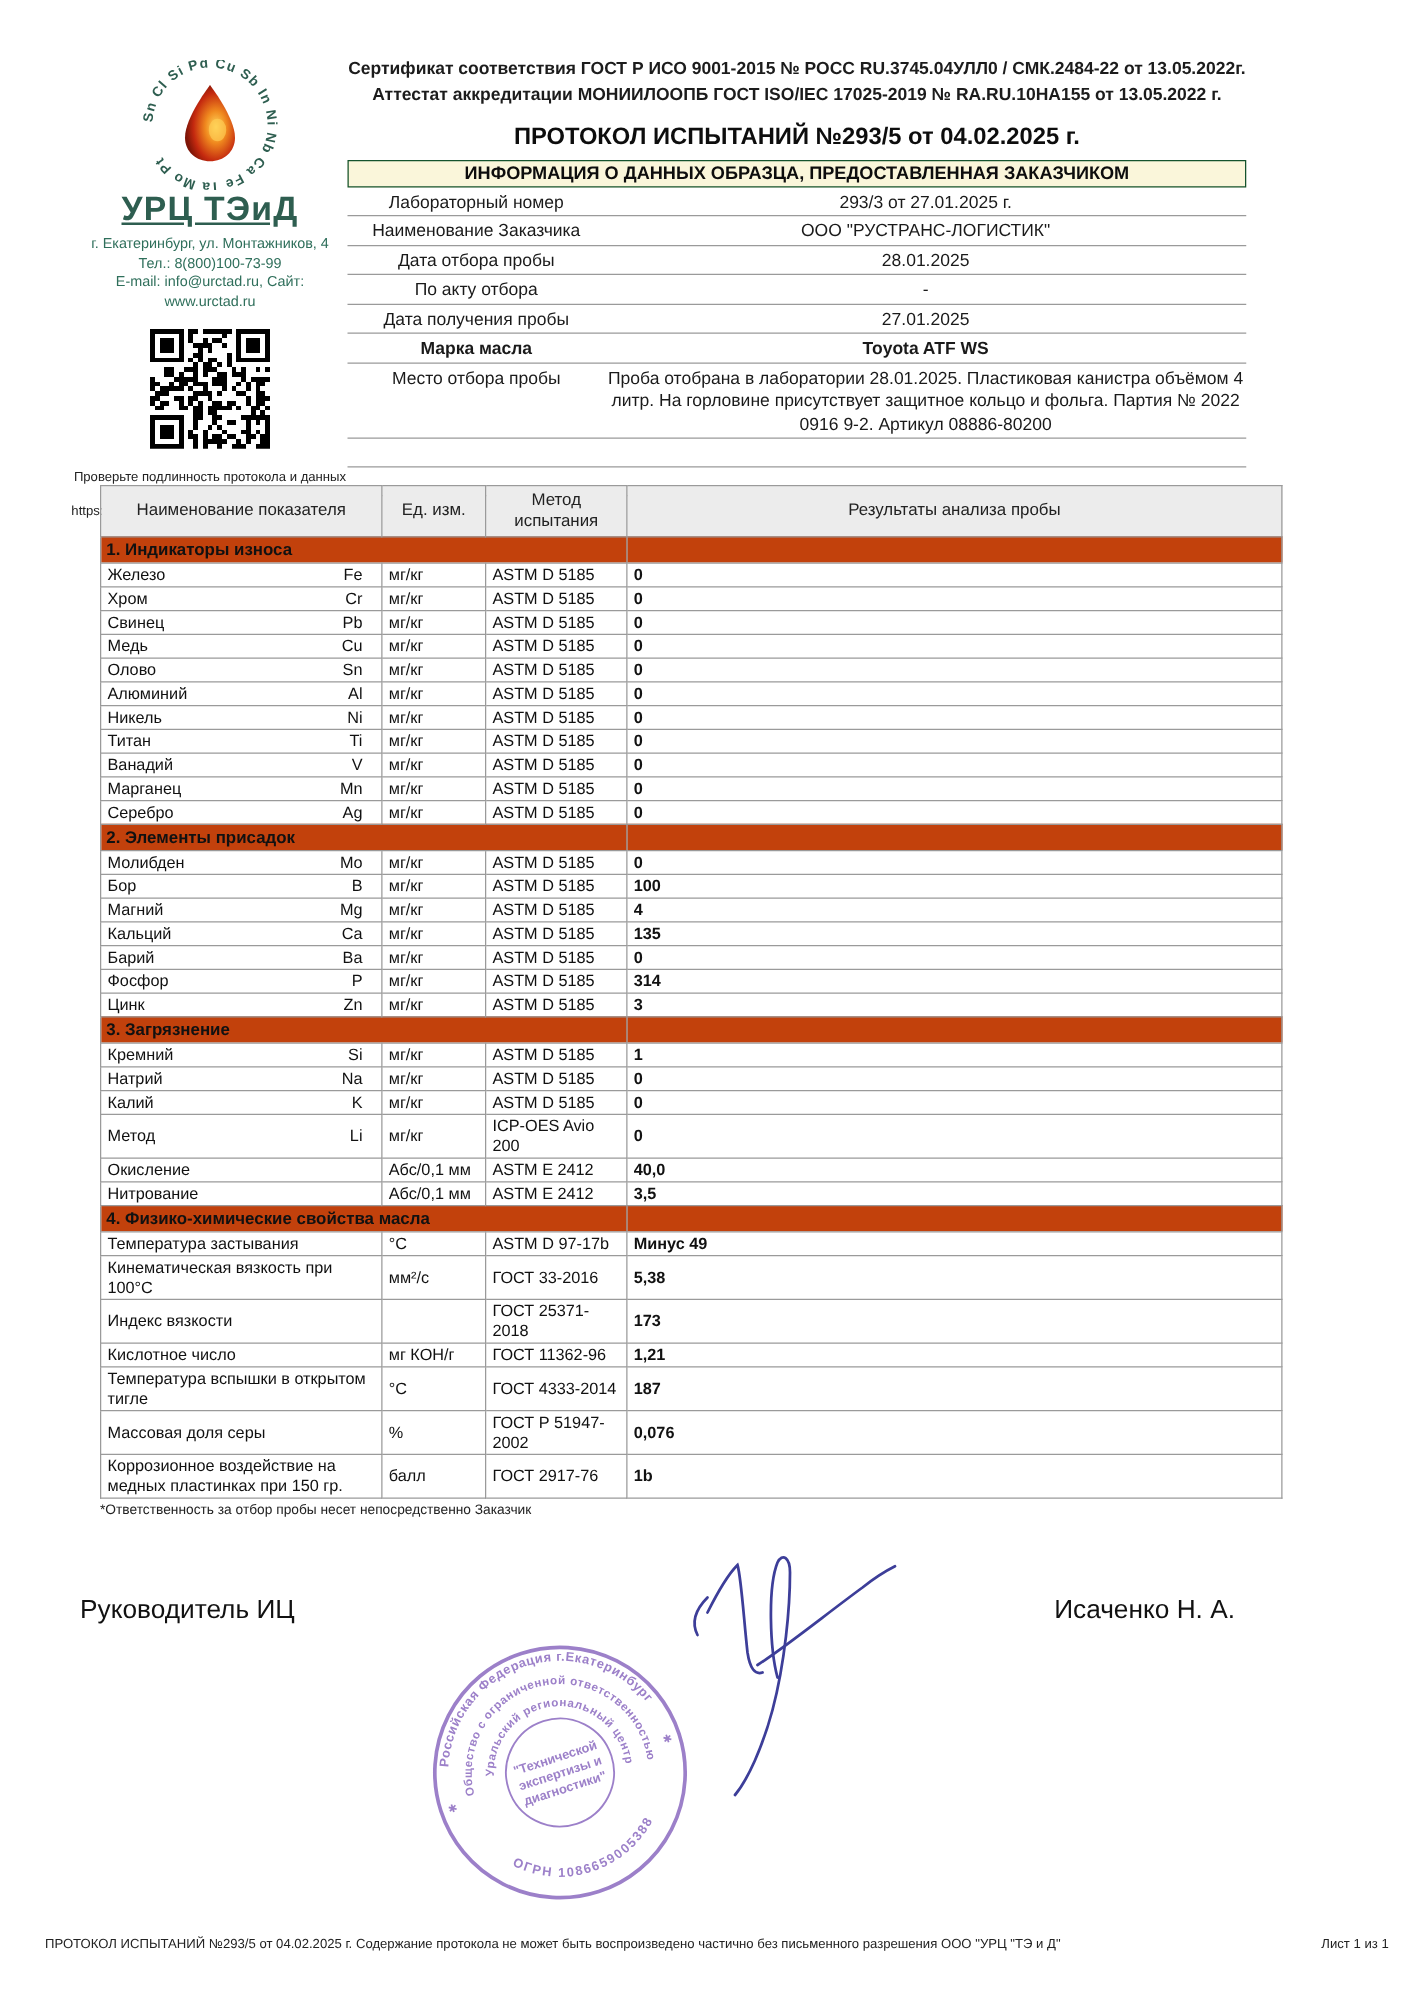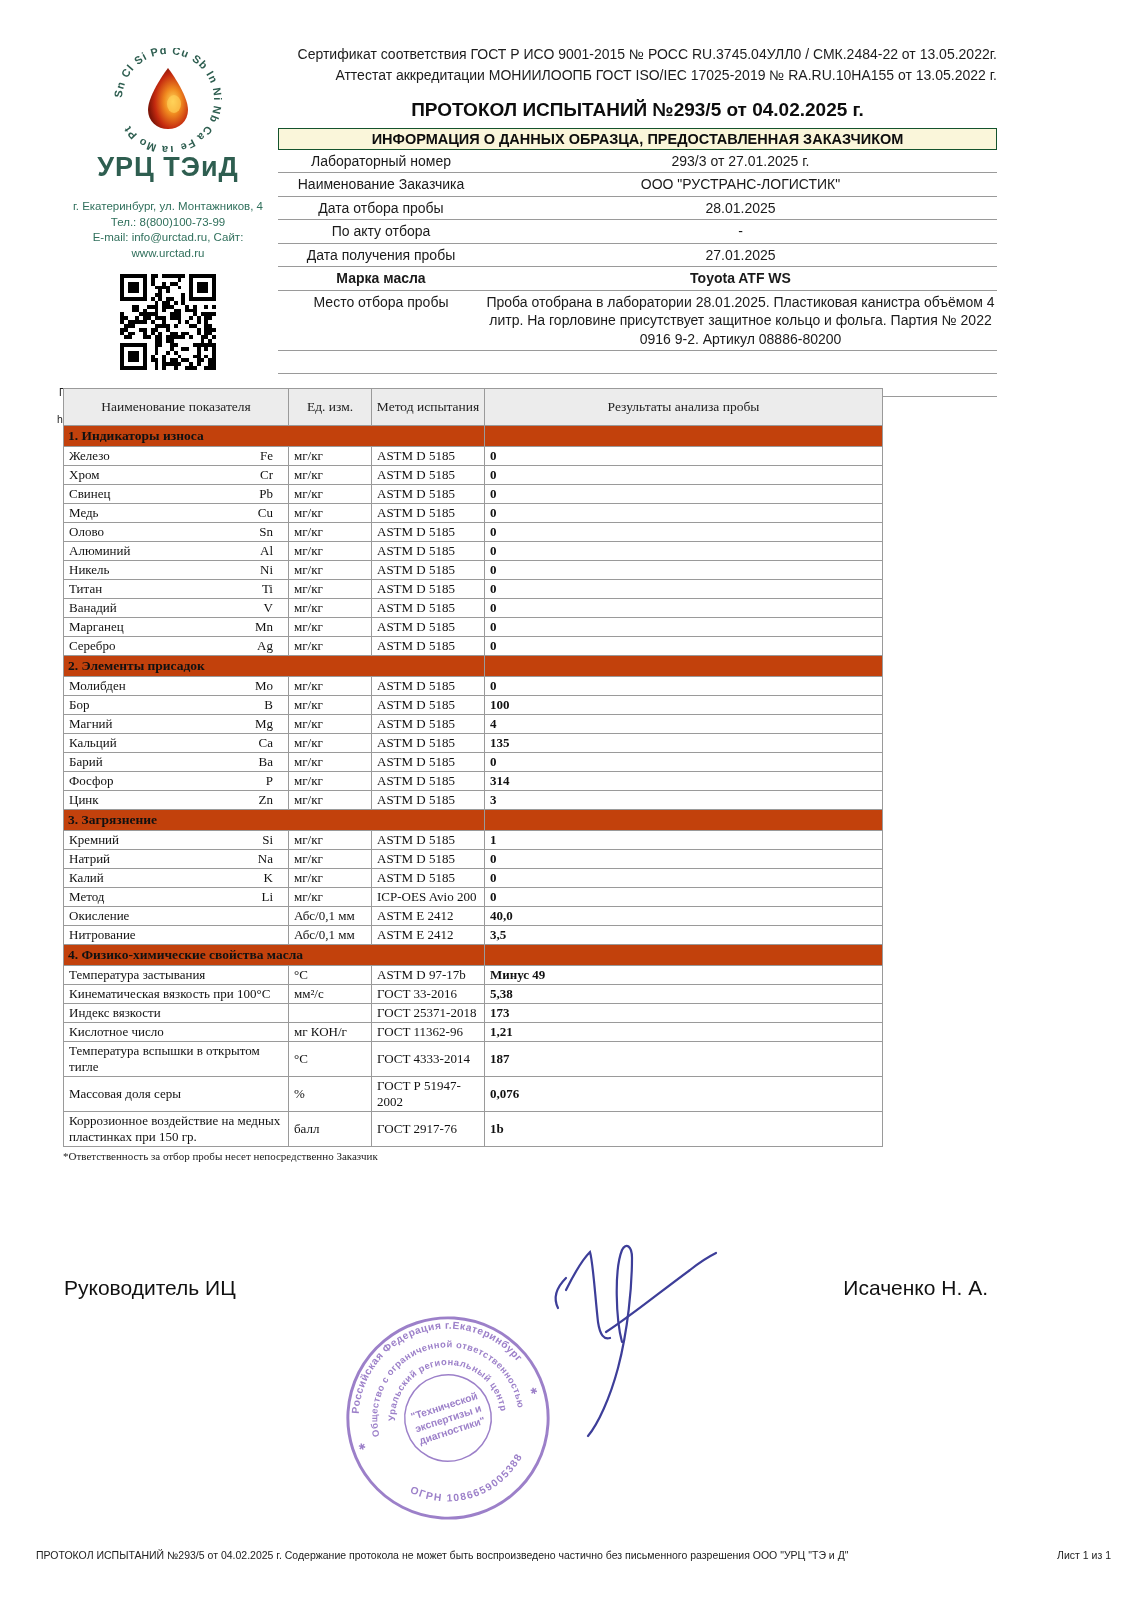--- a/index.html
+++ b/index.html
@@ -2,39 +2,39 @@
 <html><head>
 <meta charset="utf-8">
 <style>
   html,body{margin:0;padding:0;background:#fff;}
   .page{position:relative;width:1131px;height:1600px;background:#ffffff;overflow:hidden;
         font-family:"Liberation Sans",sans-serif;color:#1a1a1a;}
 
   
   .logo-block{position:absolute;left:56px;top:48px;width:224px;text-align:center;}
   .logo-svg{display:block;margin:0 auto;}
-  .logo-title{font-size:27px;font-weight:bold;color:#2e5e50;letter-spacing:1px;margin-top:0px;}
-  .logo-addr{font-size:11.5px;color:#2f6f5b;line-height:1.35;margin-top:16px;}
+  .logo-title{font-size:27px;font-weight:bold;color:#2e5e50;letter-spacing:1px;margin-top:0px;text-decoration:underline;}
+  .logo-addr{font-size:11.5px;color:#2f6f5b;line-height:1.35;margin-top:5px;}
   .qr-wrap{margin-top:13px;}
   .qr-note{font-size:10.5px;color:#222;line-height:1.3;margin-top:12px;word-break:break-all;}
 
   
   .hdr{position:absolute;left:278px;top:44px;width:719px;}
-  .cert{font-size:14px;text-align:right;line-height:1.5;color:#1c1c1c;}
+  .cert{font-size:14px;text-align:center;line-height:1.5;color:#1c1c1c;font-weight:bold;}
   .doc-title{font-size:19px;font-weight:bold;text-align:center;margin-top:13px;color:#0d0d0d;}
   .banner{margin-top:7px;background:#faf6da;border:1px solid #14532d;font-weight:bold;
           text-align:center;font-size:14.5px;padding:2px 0;color:#0d0d0d;}
   .info-table{width:100%;border-collapse:collapse;font-size:14px;text-align:center;}
   .info-table td{border-bottom:1px solid #9a9a9a;padding:2px 2px 2px 2px;vertical-align:top;
                  line-height:1.32;height:18px;}
   .i-label{width:202px;}
   .b{font-weight:bold;}
 
   
-  .results{position:absolute;left:63px;top:388px;width:820px;font-family:Liberation Serif, serif;}
+  .results{position:absolute;left:80px;top:388px;width:946px;}
   .results table{width:100%;border-collapse:collapse;font-size:13px;table-layout:fixed;}
   .results th,.results td{border:1px solid #9a9a9a;}
   .results thead th{background:#ececec;font-weight:normal;text-align:center;font-size:13.5px;
                     padding:3px 2px;height:30px;color:#222;line-height:1.25;}
   .results td{padding:1px 5px;height:16px;line-height:16px;vertical-align:middle;color:#111;}
   .c-name .sym{float:right;margin-right:10px;}
   .c-res{font-weight:bold;}
   .section-row td{background:#c2410c;font-weight:bold;font-size:13.5px;padding:2px 4px;}
   .multi{line-height:1.22;}
   .footnote{font-size:11px;margin-top:3px;color:#222;}

